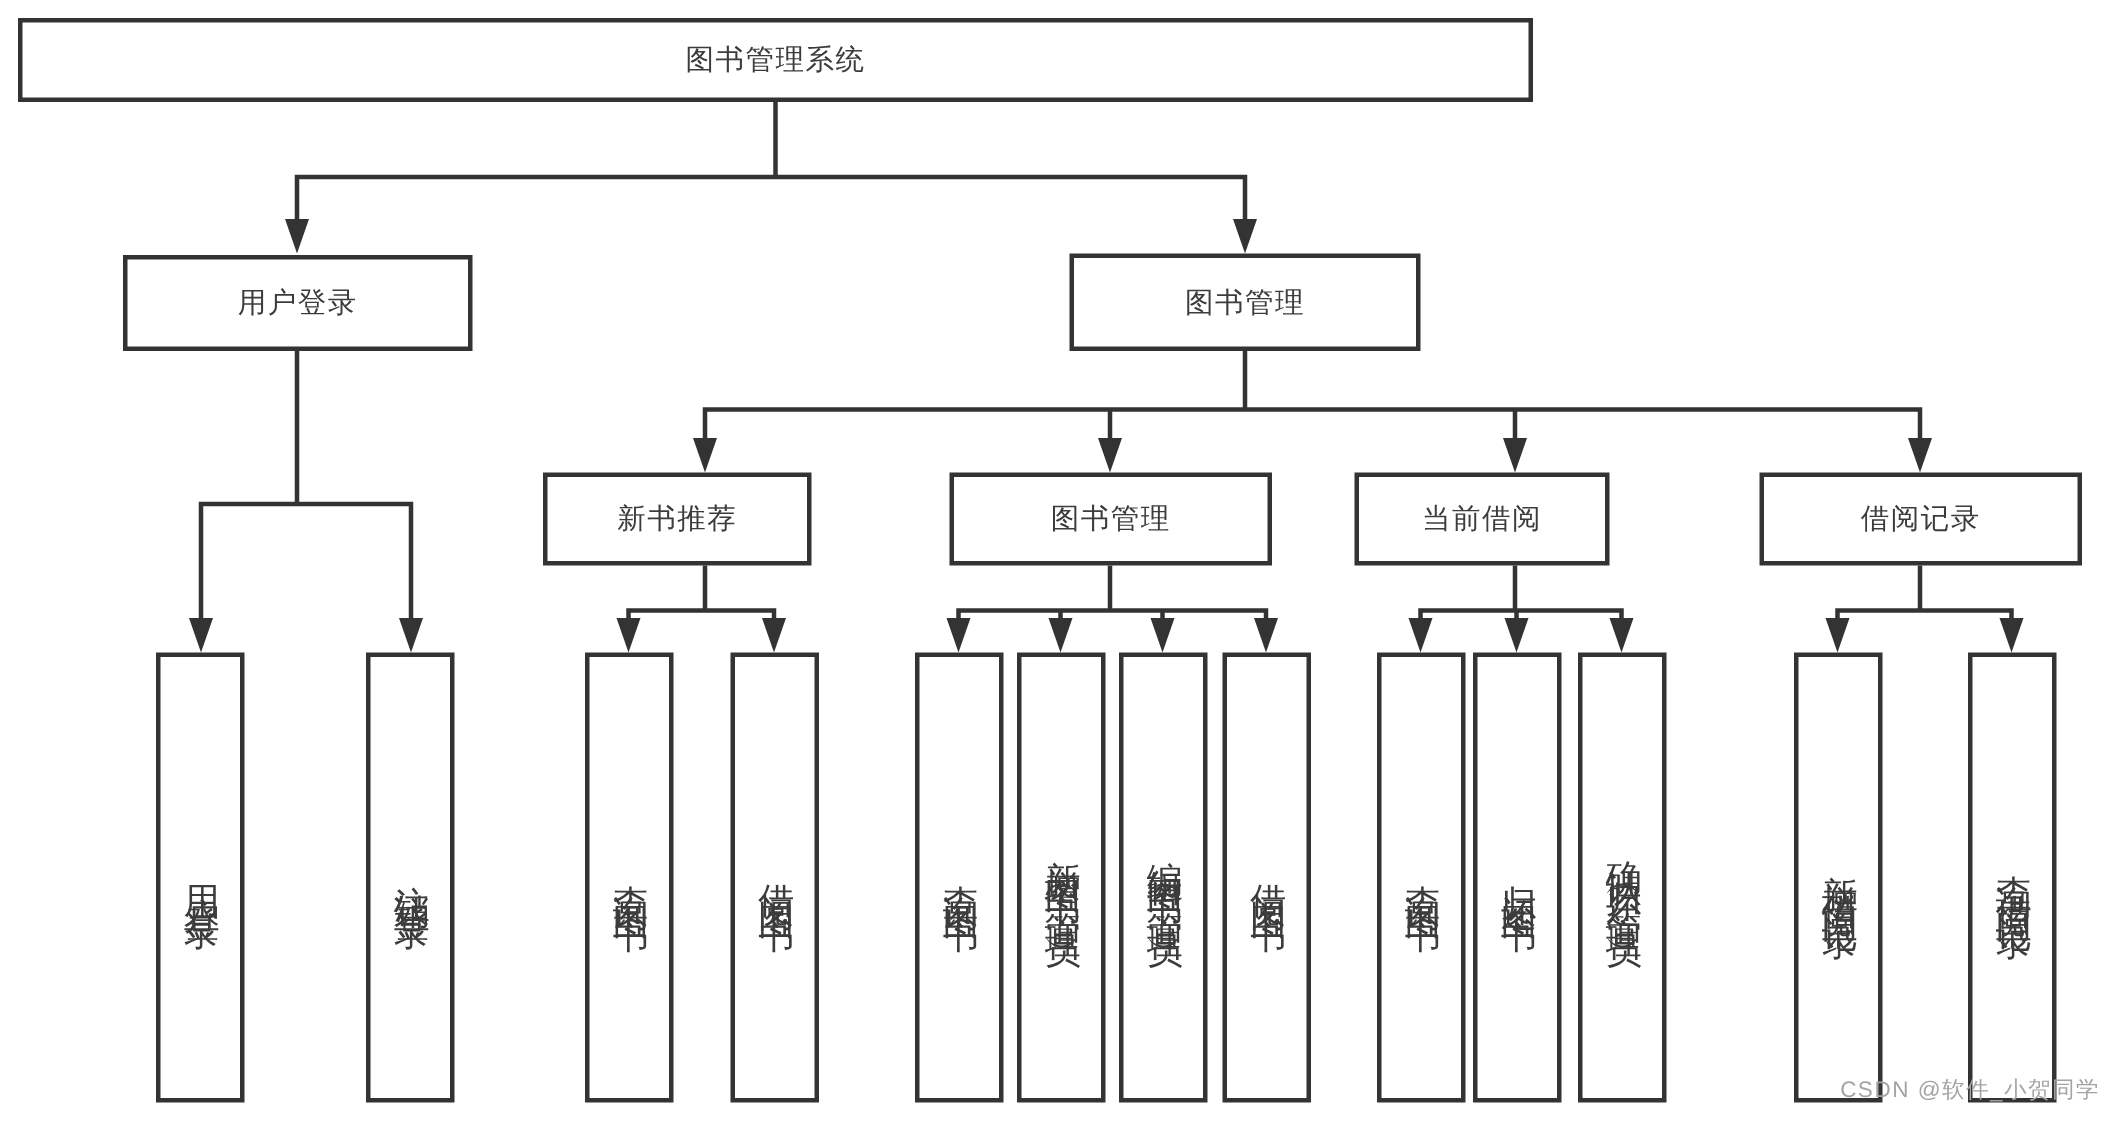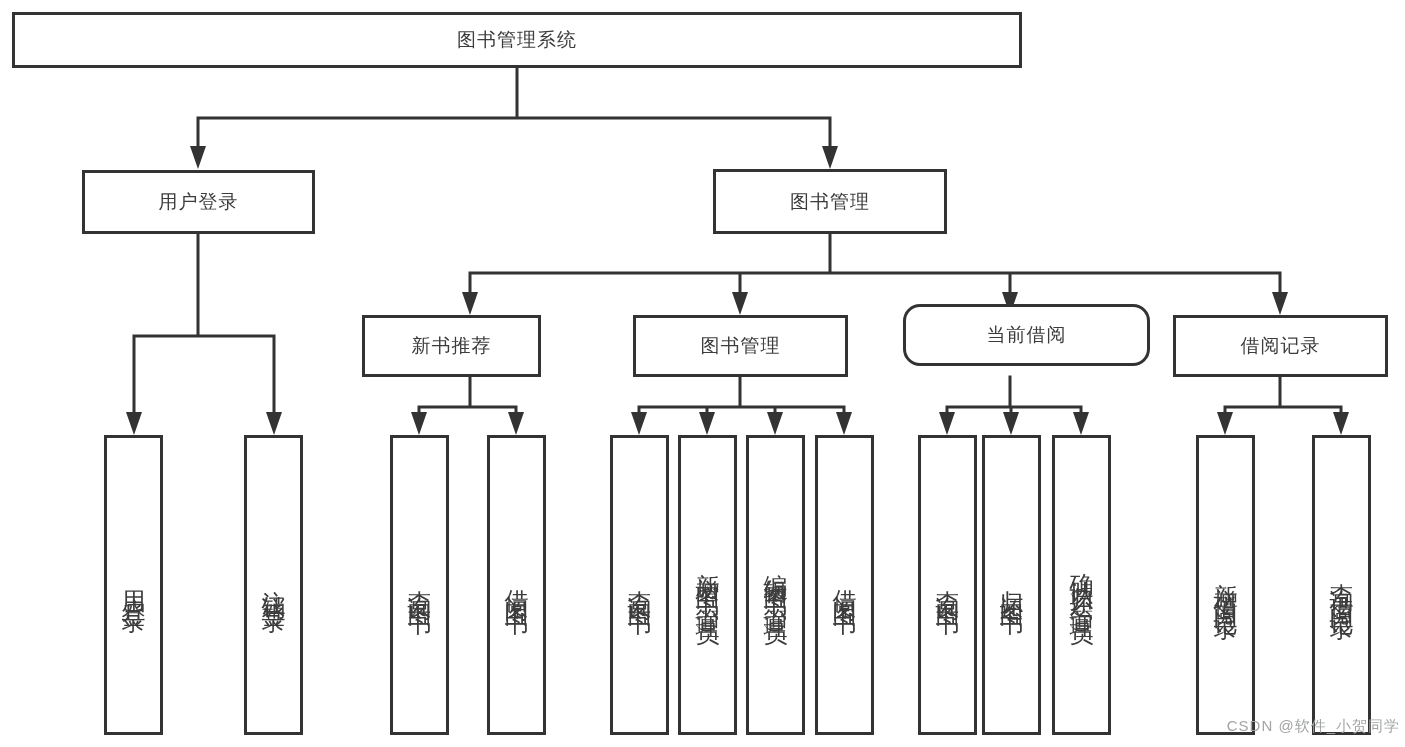--- a/index.html
+++ b/index.html
@@ -41,21 +41,21 @@
     white-space: nowrap;
   }
   
   .n-root  { left: 12px;   top: 12px;  width: 1010px; height: 56px; }
   
   .n-b0    { left: 82px;   top: 170px; width: 233px;  height: 64px; }
   .n-b1    { left: 713px;  top: 169px; width: 234px;  height: 65px; }
   
   .n-g0    { left: 362px;  top: 315px; width: 179px;  height: 62px; }
   .n-g1    { left: 633px;  top: 315px; width: 215px;  height: 62px; }
-  .n-g2    { left: 903px;  top: 304px; width: 247px;  height: 62px; border-radius: 17px; }
+  .n-g2    { left: 903px;  top: 315px; width: 170px;  height: 62px; }
   .n-g3    { left: 1173px; top: 315px; width: 215px;  height: 62px; }
   
   .leaf    { top: 435px; width: 59px; height: 300px; }
   .n-a1 { left: 104px; }
   .n-a2 { left: 244px; }
   .n-bb1 { left: 390px; }
   .n-bb2 { left: 487px; }
   .n-c1 { left: 610px; }
   .n-c2 { left: 678px; }
   .n-c3 { left: 746px; }

